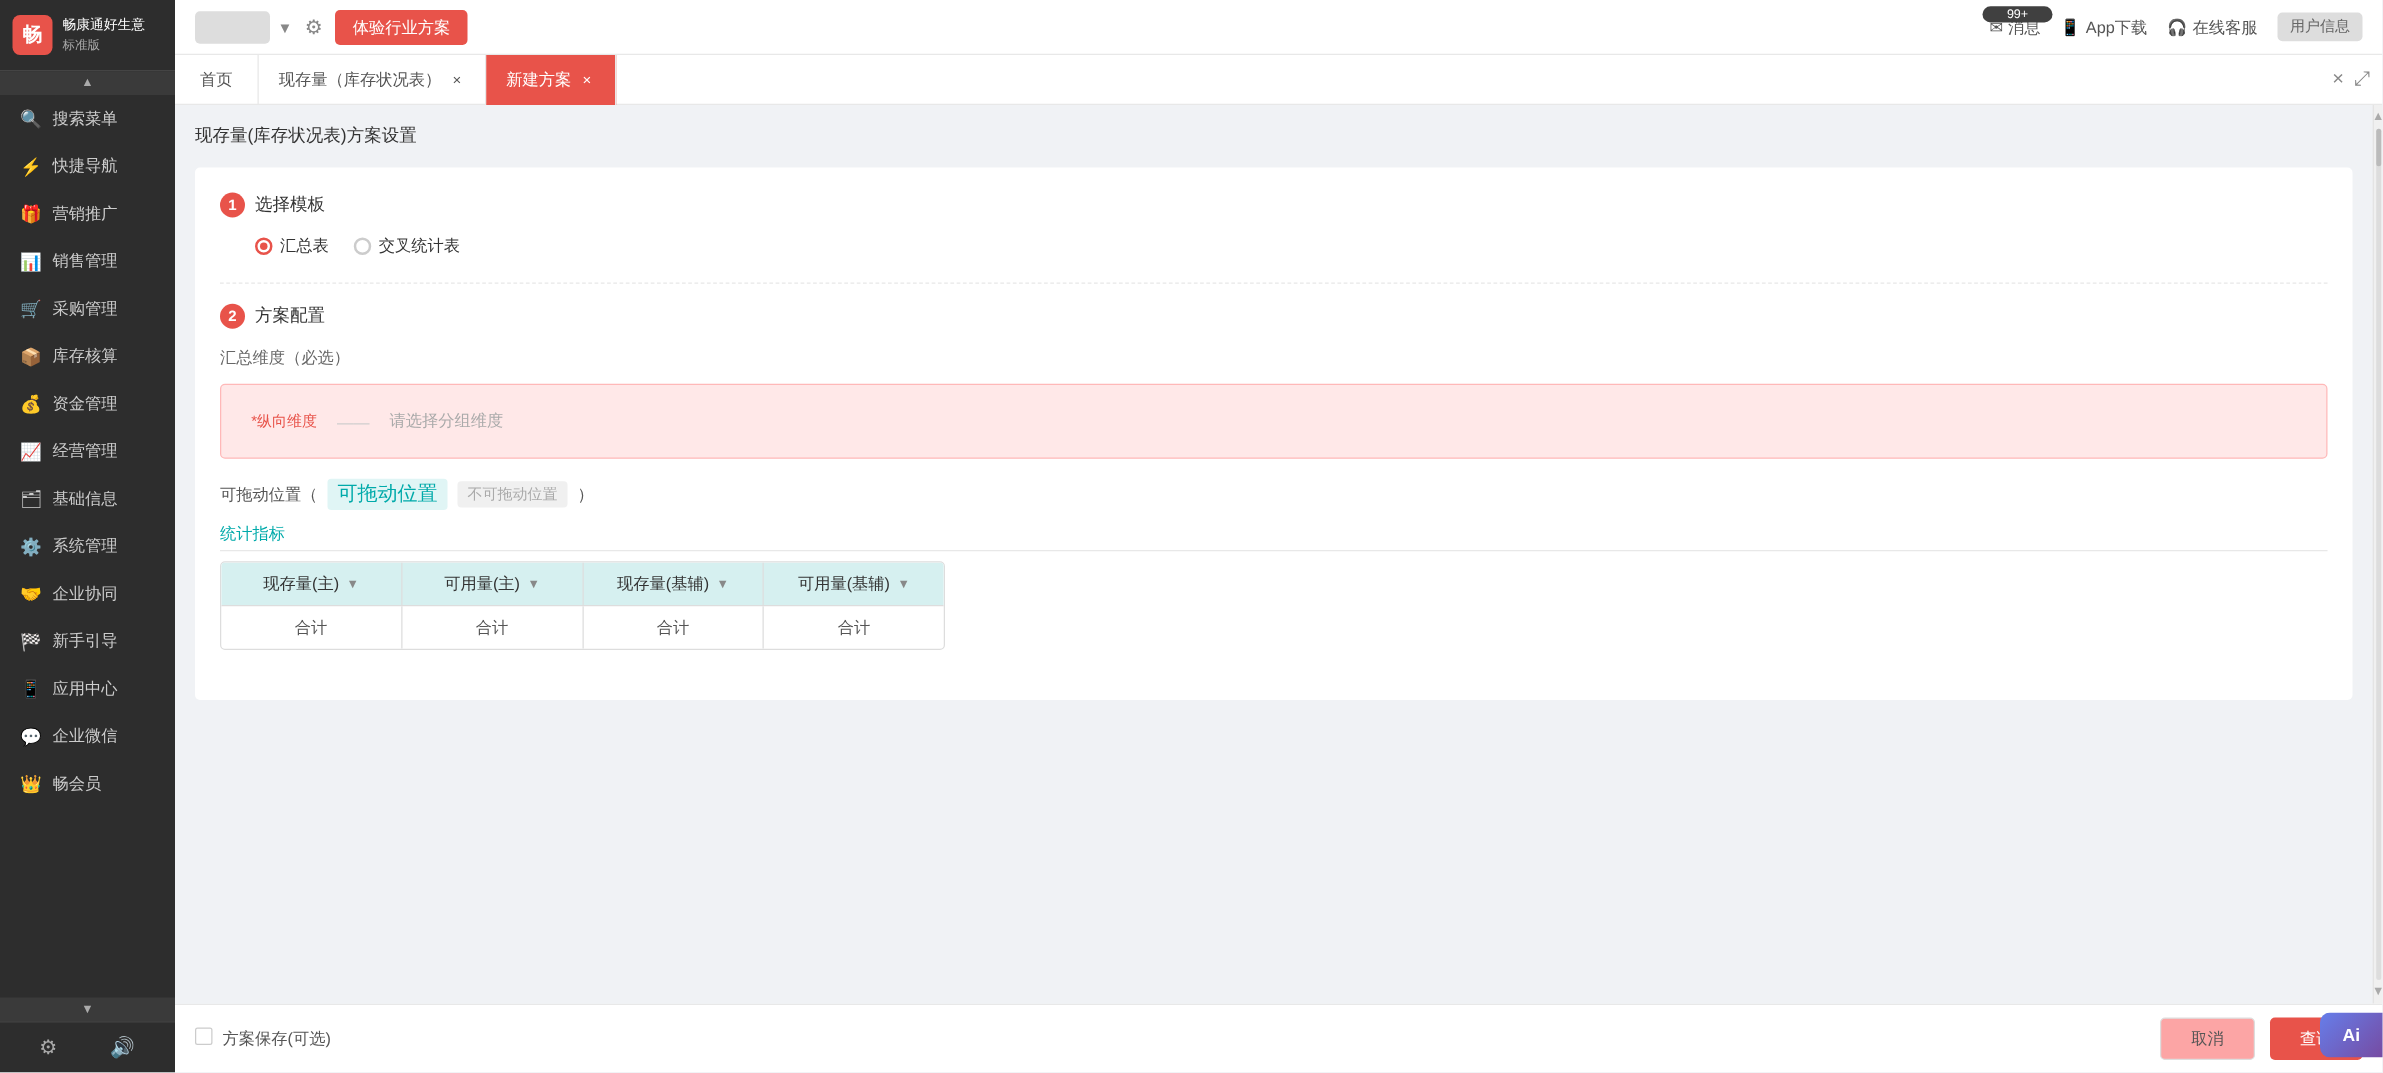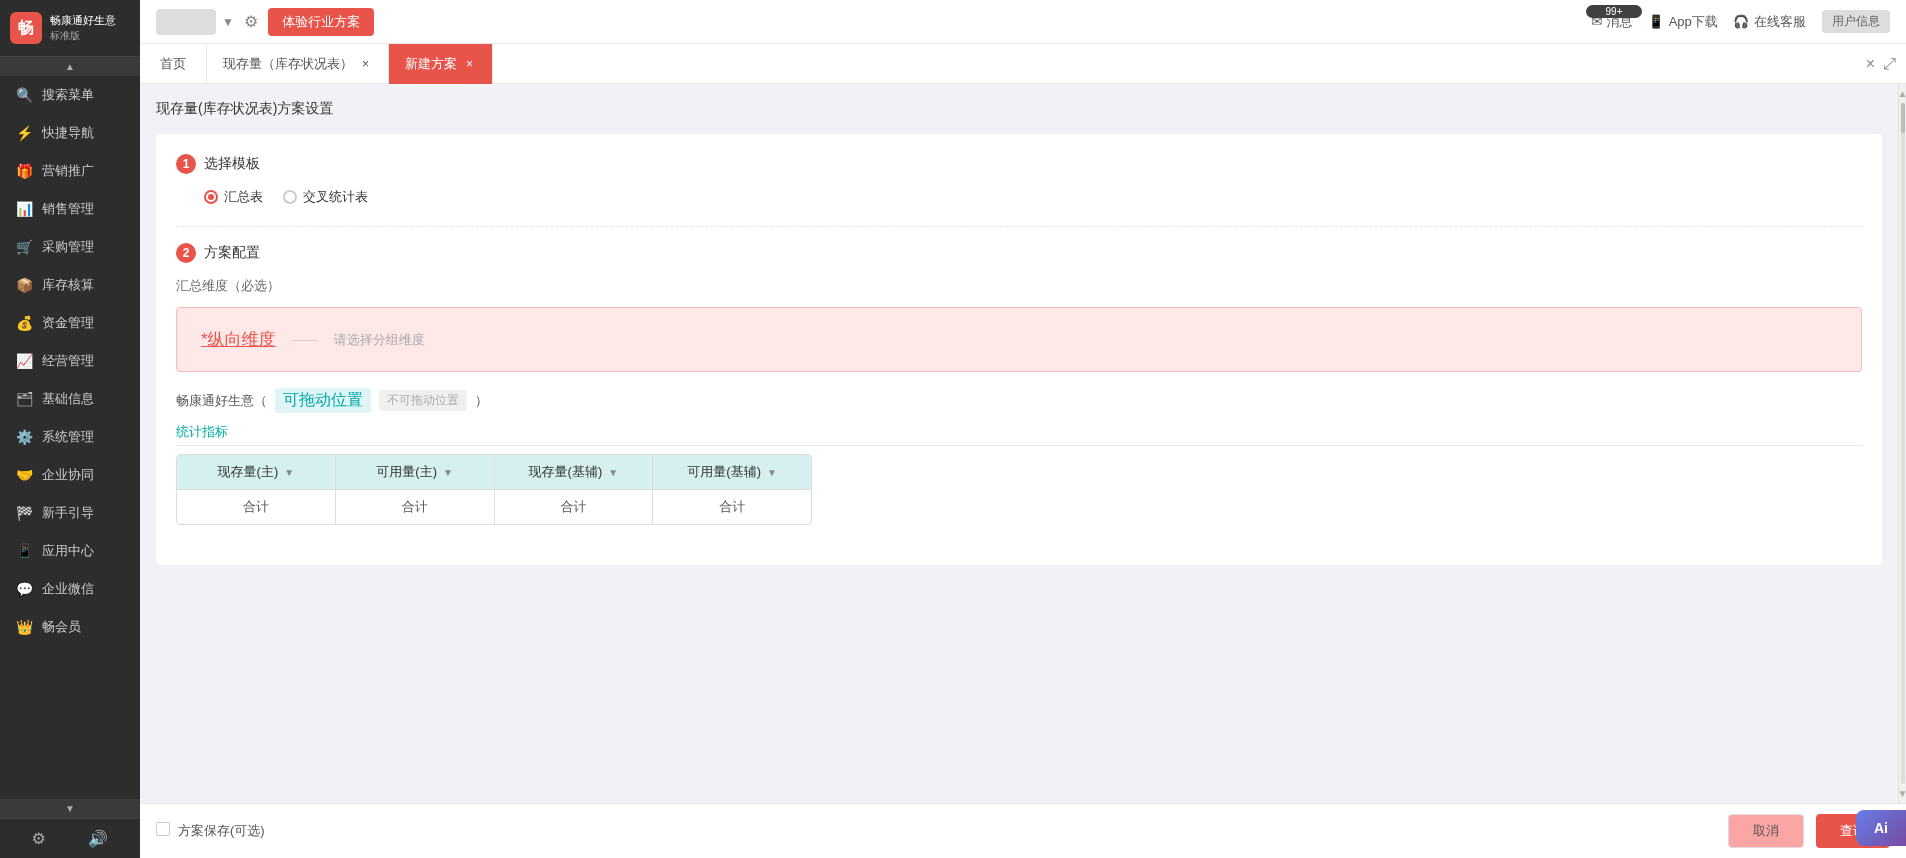--- a/index.html
+++ b/index.html
@@ -294,21 +294,21 @@
     .dimension-area {
       background: #ffe8e8;
       border: 1px solid #ffb8b8;
       border-radius: 4px;
       padding: 20px 24px;
       display: flex;
       align-items: center;
       gap: 16px;
       margin-bottom: 16px;
     }
-    .dim-label { color: #e8534a; font-size: 17px; text-decoration: underline; }
+    .dim-label { color: #e8534a; font-size: 12px; }
     .dim-sep { color: #ccc; font-size: 13px; }
     .dim-placeholder { color: #aaa; font-size: 13px; }
 
     
     .indicator-settings { margin-bottom: 10px; }
     .indicator-settings-label {
       font-size: 13px;
       color: #555;
       display: flex;
       align-items: center;
@@ -335,21 +335,21 @@
       font-size: 13px;
       margin-bottom: 8px;
       border-bottom: 1px solid #e8e8e8;
       padding-bottom: 4px;
     }
 
     .stats-table {
       border: 1px solid #ddd;
       border-radius: 4px;
       overflow: hidden;
-      width: 636px;
+      width: 580px;
     }
     .stats-table-header {
       display: flex;
       background: #d6f0f0;
     }
     .stats-col {
       flex: 1;
       padding: 8px 12px;
       display: flex;
       align-items: center;
@@ -622,21 +622,21 @@
           <div class="required-label">汇总维度（必选）</div>
 
           <div class="dimension-area">
             <span class="dim-label">*纵向维度</span>
             <span class="dim-sep">——</span>
             <span class="dim-placeholder">请选择分组维度</span>
           </div>
 
           <div class="indicator-settings">
             <div class="indicator-settings-label">
-              <span>畅康通好生意（</span>
+              <span>可拖动位置（</span>
               <span class="indicator-tag">可拖动位置</span>
               <span class="indicator-tag-inactive">不可拖动位置</span>
               <span>）</span>
             </div>
           </div>
 
           <div class="stats-label">统计指标</div>
 
           <div class="stats-table">
             <div class="stats-table-header">

